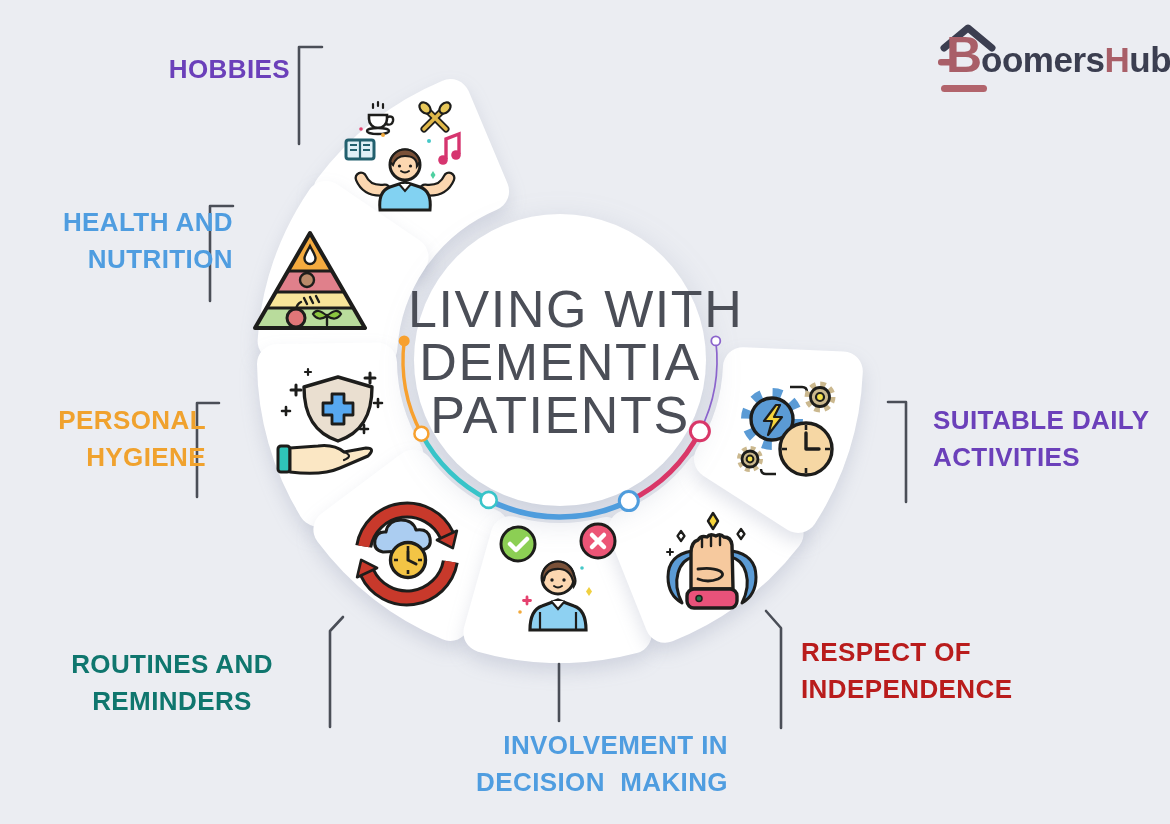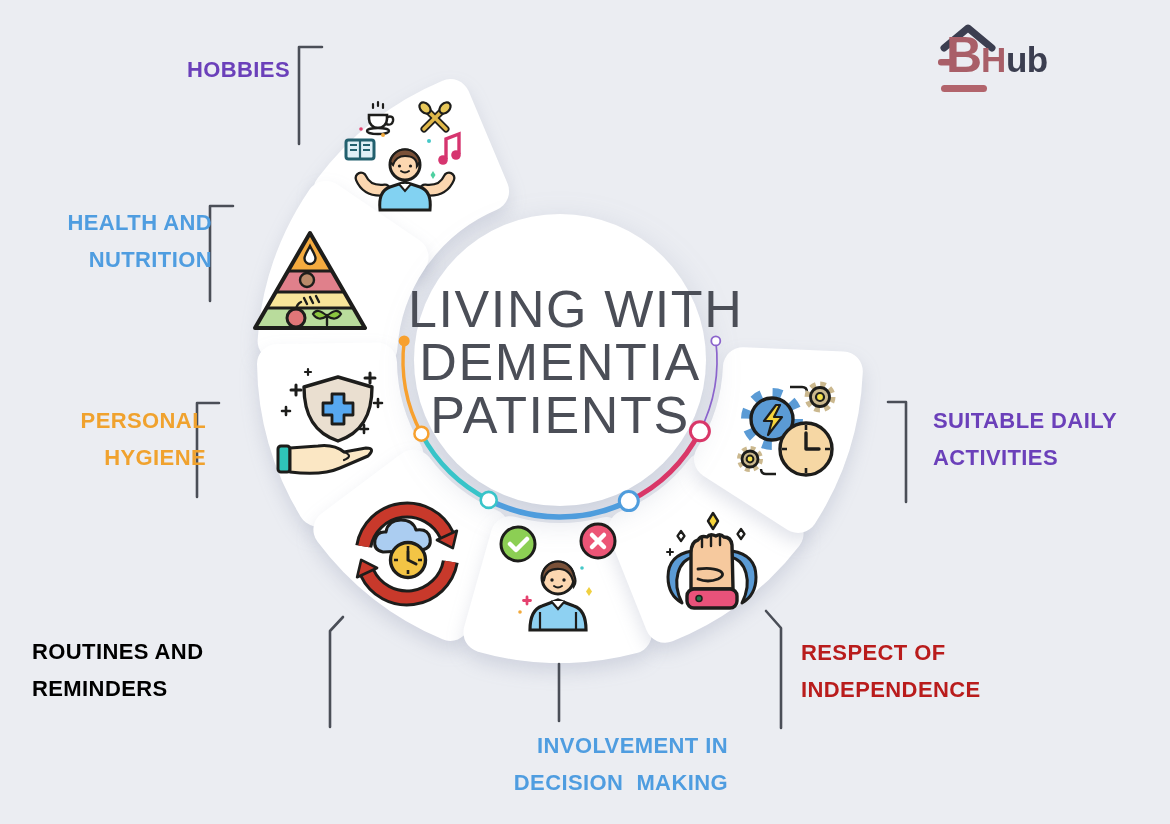--- a/index.html
+++ b/index.html
@@ -9,28 +9,28 @@
   }
   svg.layer { position:absolute; left:0; top:0; }
   .petal {
     fill:#ffffff; stroke:#ffffff; stroke-width:40; stroke-linejoin:round;
     filter: drop-shadow(0 9px 9px rgba(105,115,150,0.20));
   }
   .center-circle { fill:#ffffff; filter: drop-shadow(0 12px 16px rgba(105,115,150,0.25)); }
   .connector { fill:none; stroke:#4a4e57; stroke-width:2.6; stroke-linecap:round; stroke-linejoin:round; }
   .arcseg { fill:none; }
   .label {
-    position:absolute; font-weight:bold; font-size:22px; line-height:37px;
+    position:absolute; font-weight:bold; font-size:26px; line-height:37px;
     letter-spacing:0.4px;
   }
   .label span { display:block; white-space:pre; }
   .lbl-hobbies      { left:40px;  top:51px;  width:250px; text-align:right;  color:#6b40ba; }
-  .lbl-health       { left:0px;   top:204px; width:212px; text-align:right;  color:#4f9de0; }
+  .lbl-health       { left:0px;   top:204px; width:212px; text-align:right;  color:#4f9de0;padding-left:21px; }
   .lbl-hygiene      { left:0px;   top:402px; width:182px; text-align:right;  color:#f0a22e;margin-left:24px; }
-  .lbl-routines     { left:32px;  top:633px; width:280px; text-align:left;  color:#000000; }
+  .lbl-routines     { left:32px;  top:646px; width:280px; text-align:center;  color:#0f766e; }
   .lbl-involvement  { left:388px; top:727px; width:340px; text-align:right; color:#4f9de0; }
   .lbl-respect      { left:801px; top:634px; width:360px; text-align:left;   color:#b91c1c; }
   .lbl-activities   { left:933px; top:402px; width:236px; text-align:left;   color:#6b40ba; }
   .center-title {
     position:absolute; left:408px; top:283px; width:304px; text-align:center;
     font-size:52px; line-height:53px; color:#4b4e57; letter-spacing:1.6px; font-weight:400;
   }
   .center-title span { display:block; white-space:pre; }
   .logo { position:absolute; left:938px; top:18px; width:220px; height:84px; }
   .logo-row { position:absolute; left:8px; top:12px; display:flex; align-items:baseline; }
@@ -257,18 +257,19 @@
   </div>
 
   <div class="logo">
     <svg width="220" height="84" style="position:absolute;left:0;top:0;">
       <polyline points="6,30 30,10 54,30" fill="none" stroke="#3b3e50" stroke-width="7" stroke-linecap="round" stroke-linejoin="round"></polyline>
       <rect x="0" y="41" width="15" height="6.5" rx="3" fill="#a95f68"></rect>
       <rect x="3" y="67" width="46" height="7" rx="3.5" fill="#b2646c"></rect>
     </svg>
     <div class="logo-row">
       <span class="logo-b">B</span>
+        <span class="logo-dark">oomers</span>
         <span class="logo-red">H</span>
         <span class="logo-dark">ub</span>
     </div>
   </div>
 
 </div>
 
 </body></html>

